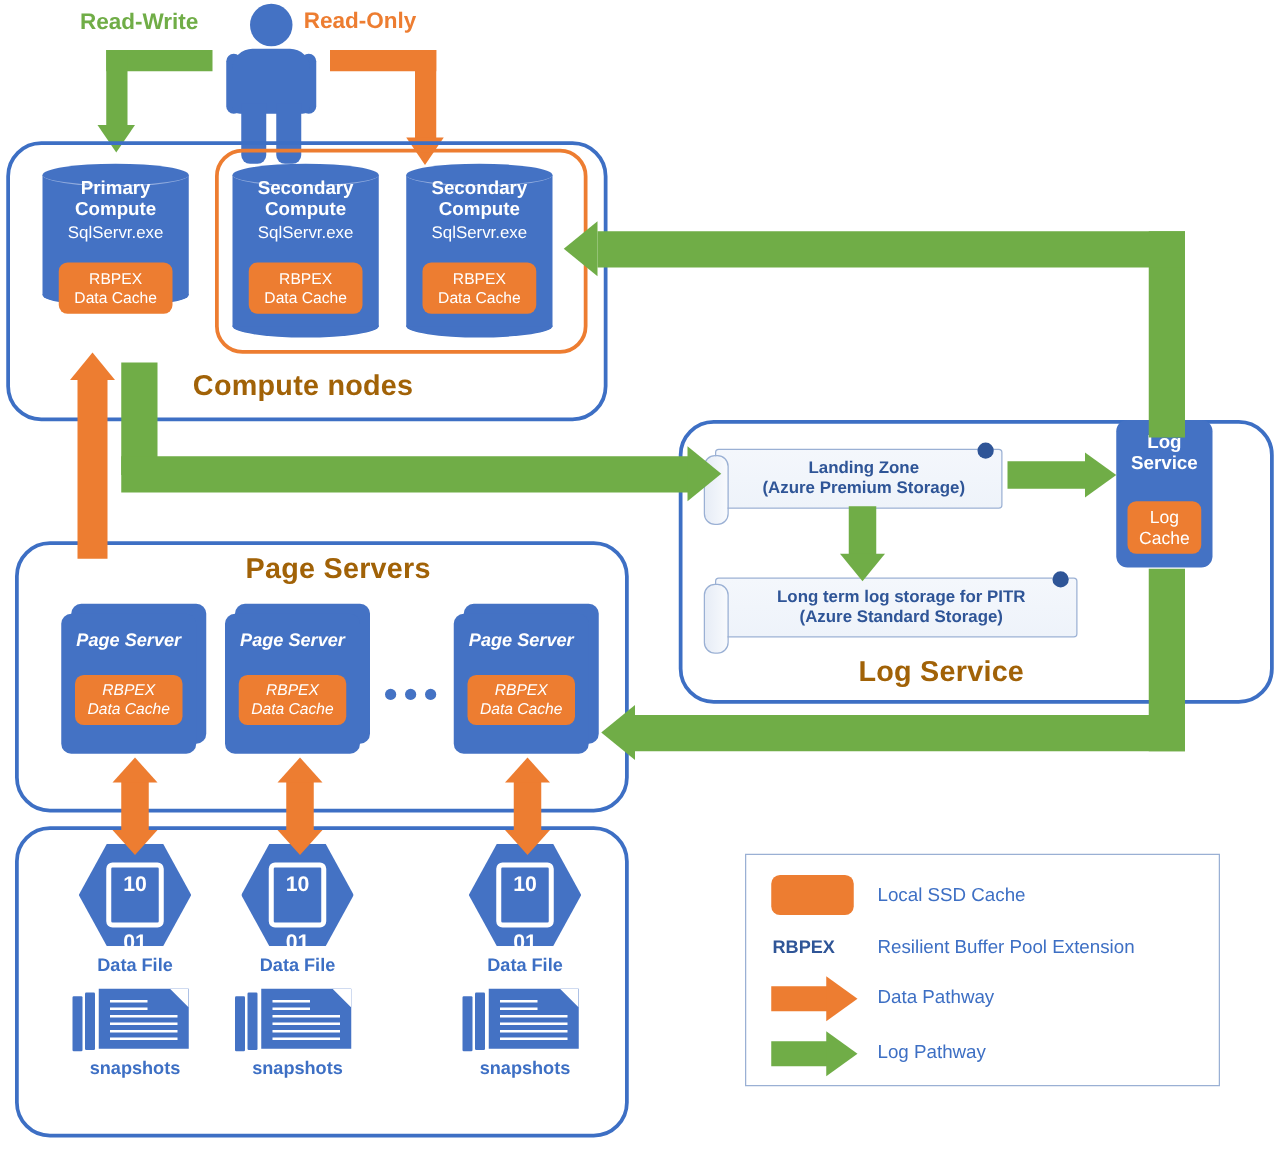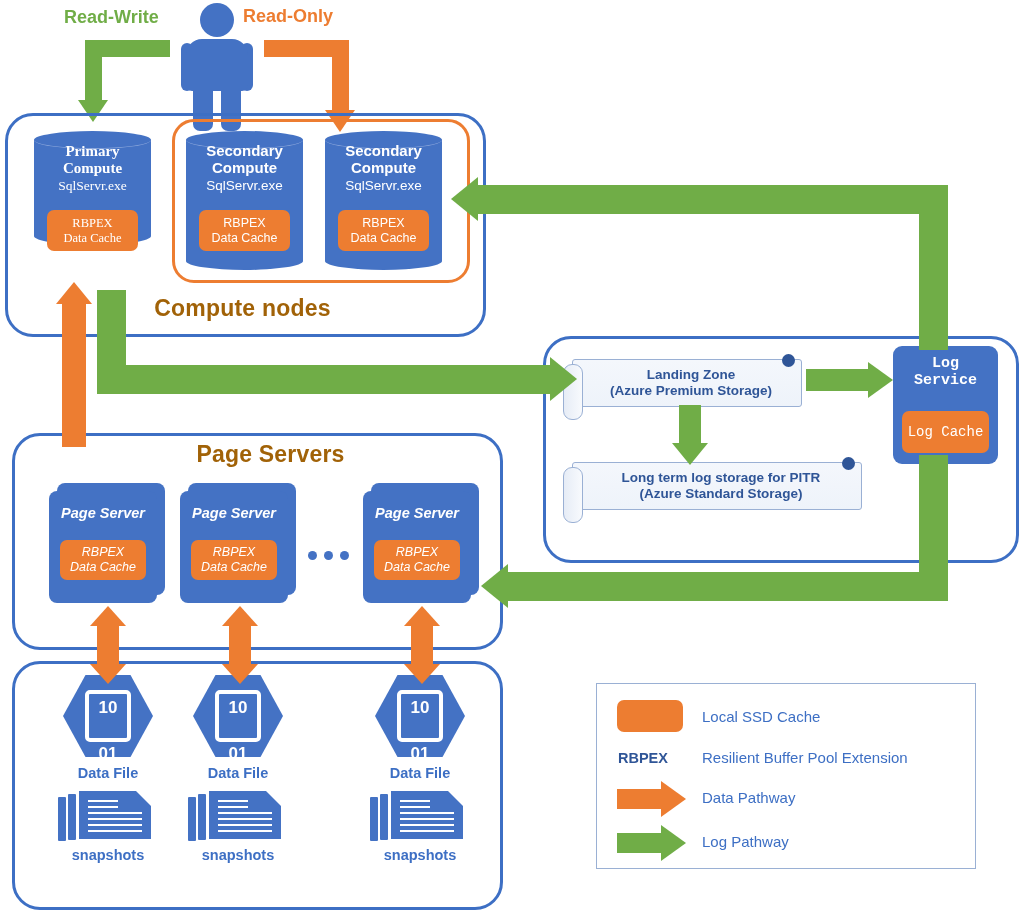--- a/index.html
+++ b/index.html
@@ -120,21 +120,21 @@
 
   <div>
     <div class="bar orange-bg abs" style="left:264px;top:40px;width:85px;height:17px;"></div>
     <div class="bar orange-bg abs" style="left:332px;top:40px;width:17px;height:72px;"></div>
     <div class="tri abs" style="left:325px;top:110px;border-left:15.5px solid transparent;border-right:15.5px solid transparent;border-top:22px solid #ED7D31;"></div>
   </div>
 
   <div class="container-box" style="left:5px;top:113px;width:475px;height:218px;"></div>
   <div class="container-box orange" style="left:172px;top:119px;width:292px;height:158px;"></div>
 
-  <div class="cyl" style="left:34px;top:131px;width:117px;height:114px;font-family:Liberation Serif, serif;">
+  <div class="cyl" style="left:34px;top:131px;width:117px;height:114px;">
     <div class="bot"></div>
       <div class="body"></div>
       <div class="top"></div>
     <div class="txt">
       <div class="t1">Primary</div>
       <div class="t1">Compute</div>
       <div class="t2">SqlServr.exe</div>
     </div>
     <div class="rbpex" style="left:13px;right:13px;top:79px;height:41px;">
       <span>RBPEX</span>
@@ -295,22 +295,23 @@
 
   <div class="doc" style="left:572px;top:462px;width:288px;height:46px;">
     <div class="curl-l"></div>
       <div class="dot"></div>
     <div class="doctxt">
       <div>Long term log storage for PITR</div>
       <div>(Azure Standard Storage)</div>
     </div>
   </div>
 
-
-  <div class="logsvc-card" style="left:893px;top:346px;width:105px;height:118px;font-family:Liberation Mono, monospace;">
+  <div class="container-title" style="left:543px;top:524px;width:420px;font-size:23px;">Log Service</div>
+
+  <div class="logsvc-card" style="left:893px;top:336px;width:77px;height:118px;">
     <div class="logsvc-title">
       <div>Log</div>
       <div>Service</div>
     </div>
     <div class="rbpex" style="left:9px;right:9px;top:65px;height:42px;font-size:14px;">
       <span>Log Cache</span>
     </div>
   </div>
 
   <div>

